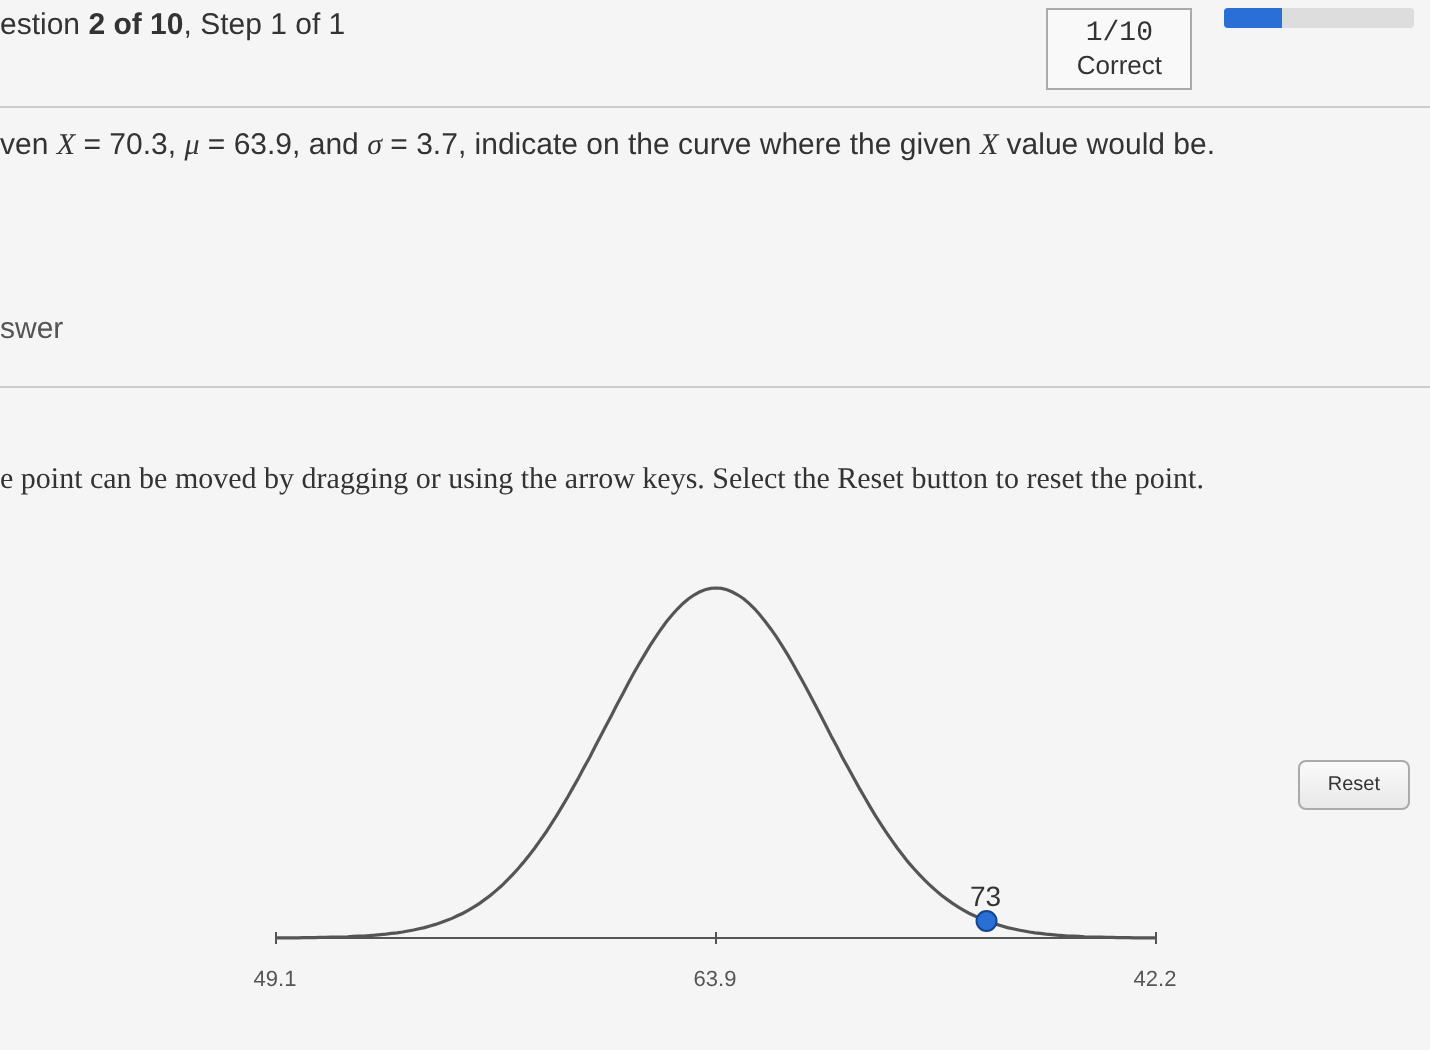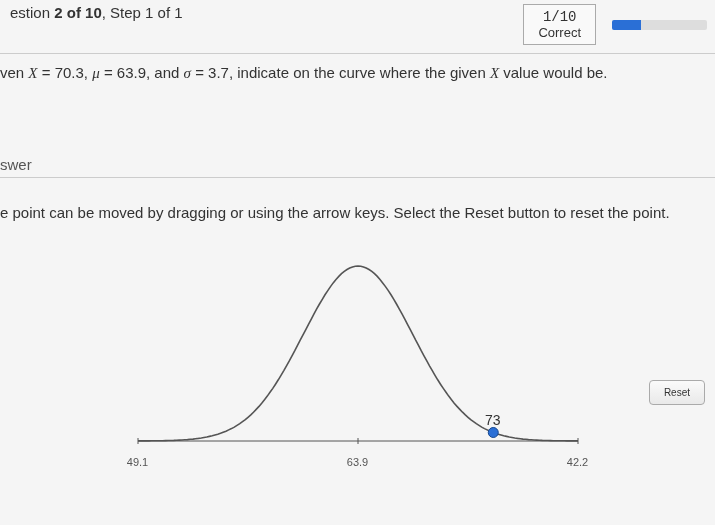--- a/index.html
+++ b/index.html
@@ -9,60 +9,61 @@
       color: #333;
       width: 715px;
       height: 525px;
       overflow: hidden;
       position: relative;
     }
     .header {
       display: flex;
       justify-content: space-between;
       align-items: flex-start;
-      padding: 4px 8px 8px 10px;
+      padding: 4px 8px 8px 0;
       border-bottom: 1px solid #ccc;
     }
     .question-title {
       font-size: 15px;
       color: #333;
     }
     .question-title .bold { font-weight: bold; }
     .score-box {
       border: 1px solid #aaa;
       padding: 4px 14px;
       text-align: center;
       font-size: 13px;
       background: #f9f9f9;
       margin-right: 8px;
     }
     .score-frac { font-family: "Courier New", monospace; font-size: 14px; }
-    .header-right { display: flex; align-items: center; gap: 8px; }
+    .header-right { display: flex; align-items: flex-start; gap: 8px; }
     .progress {
       width: 95px; height: 10px; background: #ddd; border-radius: 2px;
       position: relative; overflow: hidden;
     }
     .progress-fill { position: absolute; left:0; top:0; bottom:0; width: 30%; background: #2a6fd6; }
     .problem-text {
       font-size: 15px;
       color: #333;
       padding: 10px 0 4px 0;
     }
     .problem-text .math { font-family: "Times New Roman", serif; font-style: italic; }
     .answer-label {
       font-size: 15px;
       color: #555;
       margin-top: 70px;
-      padding-bottom: 4px;
+      padding-bottom: 20px;
       border-bottom: 1px solid #ccc;
     }
     .instruction {
       font-size: 15px;
       color: #333;
-      margin-top: 26px;
+      margin-top: 38px;
+      font-family: Liberation Serif, serif;
     }
     .chart-area {
       position: relative;
       margin: 20px auto 0 auto;
       width: 520px;
       height: 250px;
     }
     .chart-svg { display:block; }
     .axis-label {
       position: absolute;

